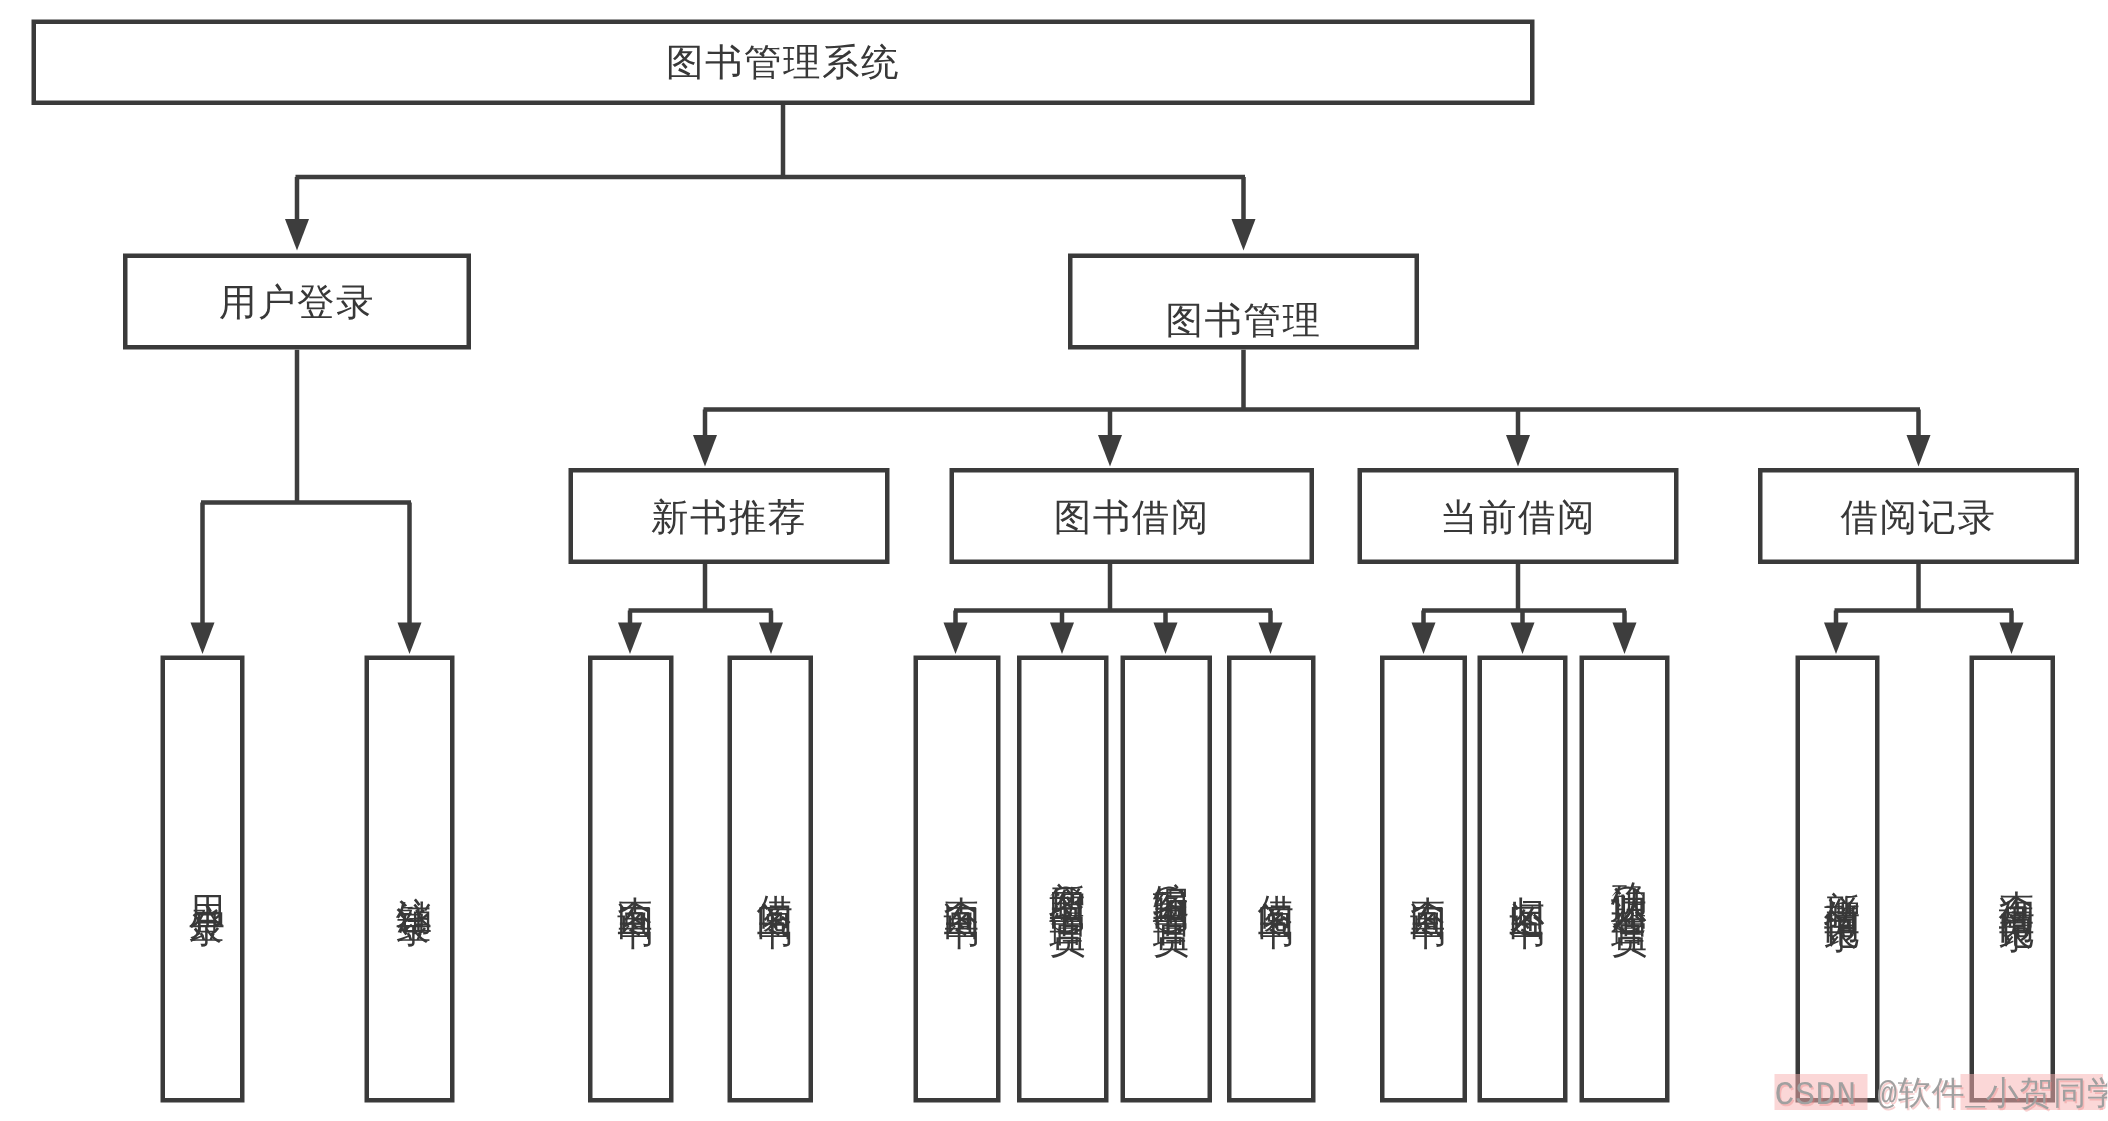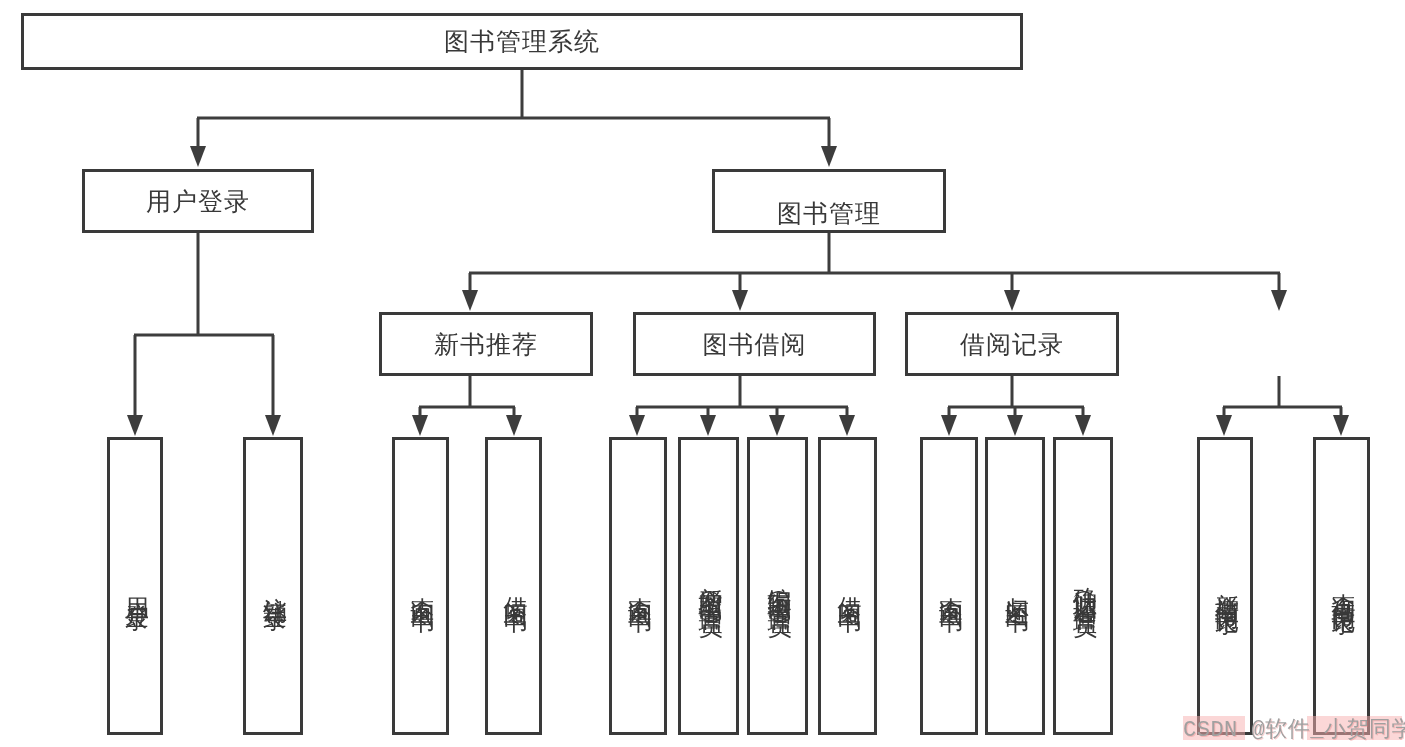--- a/index.html
+++ b/index.html
@@ -72,20 +72,23 @@
     <span class="hlabel">图书管理</span>
   </div>
 
   <div class="box" style="left:363px;top:312px;width:214px;height:64px;margin-left:16px;">
     <span class="hlabel">新书推荐</span>
   </div>
   <div class="box" style="left:633px;top:312px;width:243px;height:64px;">
     <span class="hlabel">图书借阅</span>
   </div>
   <div class="box" style="left:905px;top:312px;width:214px;height:64px;">
+    <span class="hlabel">当前借阅</span>
+  </div>
+  <div class="box" style="left:1172px;top:312px;width:214px;height:64px;">
     <span class="hlabel">借阅记录</span>
   </div>
 
   <div class="box leaf" style="left:107px;top:437px;width:56px;height:298px;">
     <span>用户登录</span>
   </div>
   <div class="box leaf" style="left:243px;top:437px;width:60px;height:298px;">
     <span>注销登录</span>
   </div>
   <div class="box leaf" style="left:392px;top:437px;width:57px;height:298px;">

